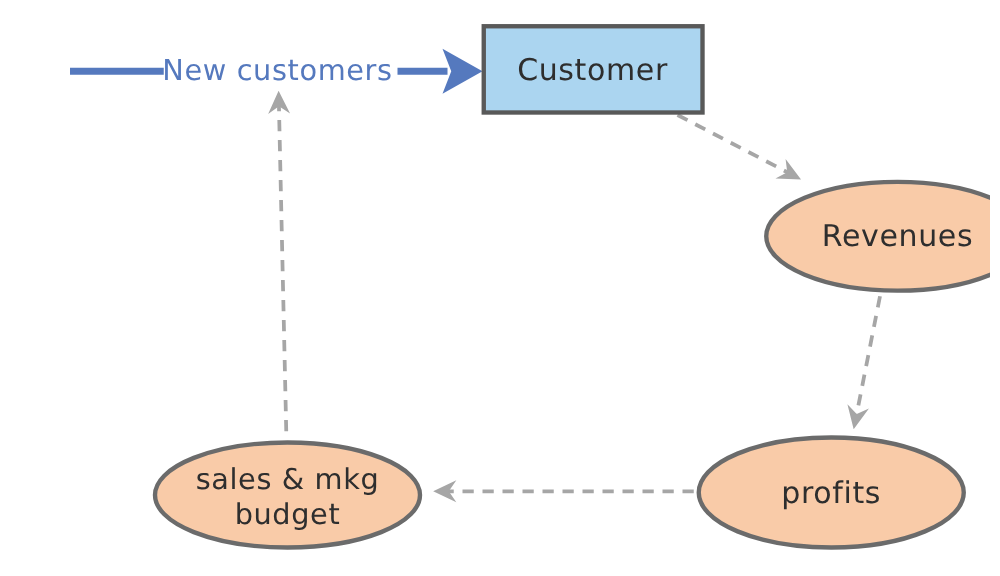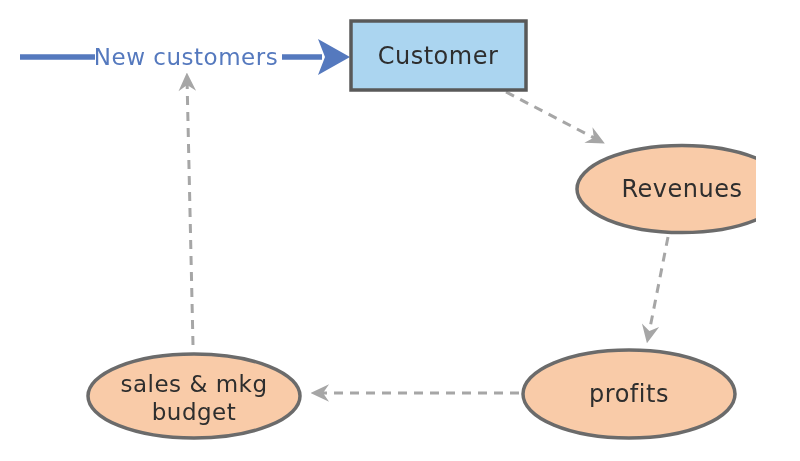--- a/index.html
+++ b/index.html
@@ -7,20 +7,21 @@
     padding: 0;
     background: #ffffff;
     font-family: "DejaVu Sans", "Liberation Sans", sans-serif;
   }
   .canvas {
     position: relative;
     width: 756px;
     height: 461px;
     background: var(--background, #ffffff);
     overflow: hidden;
+    margin-left: 36px;
   }
   svg { display: block; }
 
   .blue-line {
     stroke: var(--blue-accent, #5579BE);
     stroke-width: 5.5;
     fill: none;
   }
   .blue-head {
     fill: var(--blue-accent, #5579BE);

